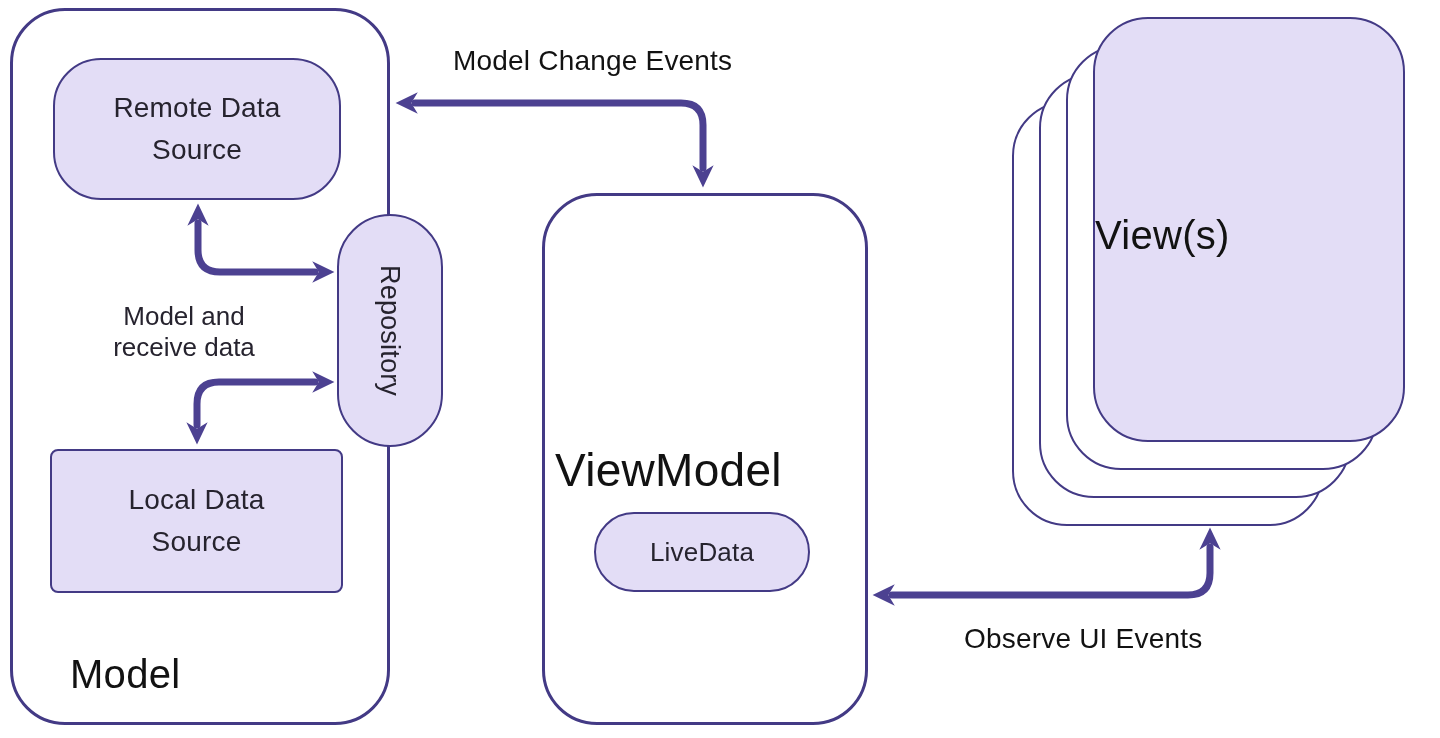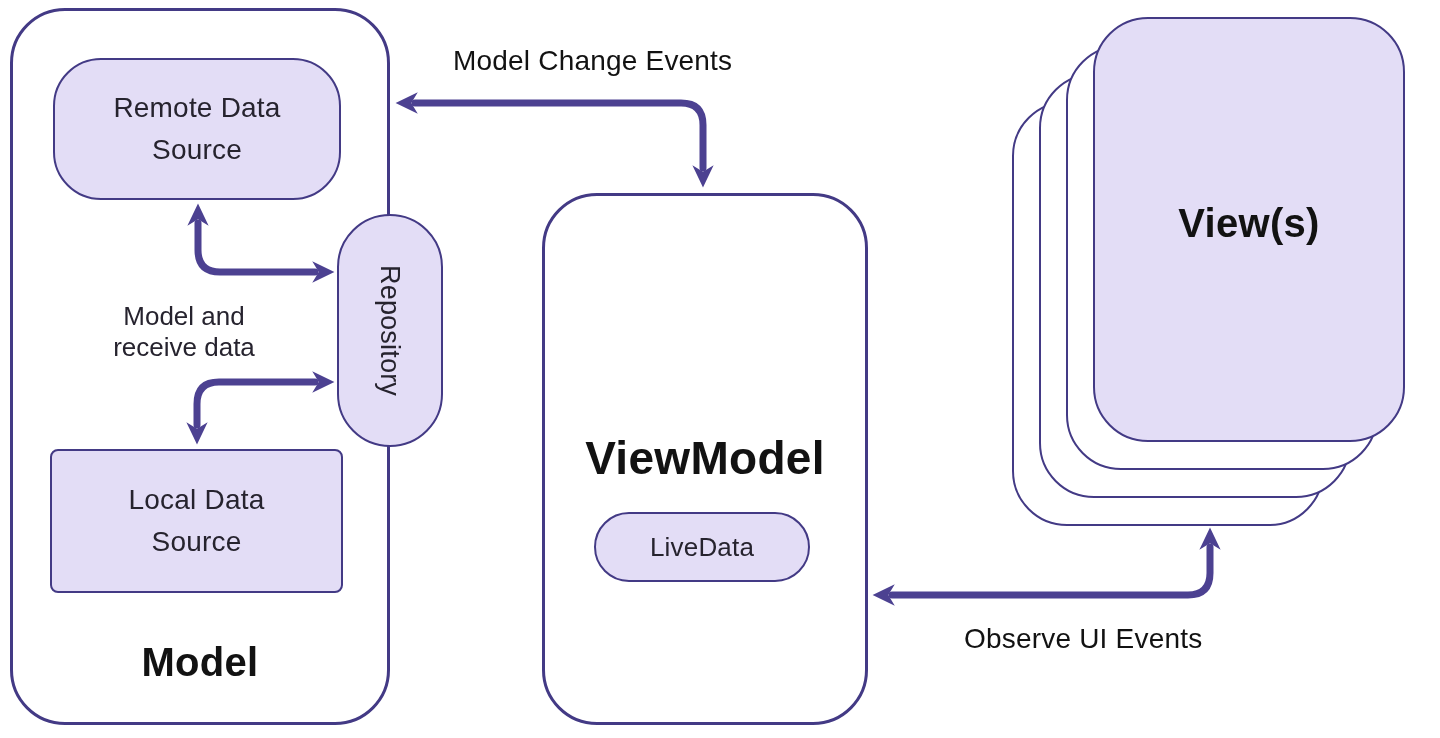--- a/index.html
+++ b/index.html
@@ -52,45 +52,45 @@
   .repository-node {
     left: 337px; top: 214px; width: 106px; height: 233px;
     border-radius: 53px; z-index: 5;
   }
   .repository-node .vertical-text {
     transform: rotate(90deg);
     white-space: nowrap;
     font-size: 27px;
     line-height: 27px;
   }
-  .livedata-node { left: 594px; top: 512px; width: 216px; height: 70px; border-radius: 41px; font-size: 26px; text-align: right; }
+  .livedata-node { left: 594px; top: 512px; width: 216px; height: 80px; border-radius: 41px; font-size: 26px; text-align: right; }
 
   .model-box     { left: 10px;  top: 8px;   width: 380px; height: 717px; }
   .viewmodel-box { left: 542px; top: 193px; width: 326px; height: 532px; }
 
   
   .view-card {
     position: absolute;
     width: 312px; height: 425px;
     border: 2.5px solid var(--node-border, #433a85);
     border-radius: 55px;
     background: var(--background, #fff);
   }
   .view-card.front { background: var(--node-fill, #e3ddf6); }
   .view-card-4 { left: 1012px; top: 101px; }
   .view-card-3 { left: 1039px; top: 73px; }
   .view-card-2 { left: 1066px; top: 45px; }
   .view-card-1 { left: 1093px; top: 17px; }
 
   .heading {
     position: absolute;
-    font-weight: 700;
+    font-weight: 400;
     color: var(--heading, #121212);
-    text-align: center;
     letter-spacing: 0.3px;
+    margin-top: 12px;
   }
   .model-heading     { left: 70px;  top: 638px; width: 260px; font-size: 40px; line-height: 48px; }
   .viewmodel-heading { left: 555px; top: 435px; width: 300px; font-size: 46px; line-height: 46px; }
   .views-heading     { left: 0;     top: 180px; width: 100%;  font-size: 40px; line-height: 48px; }
 
   .note {
     position: absolute;
     color: var(--text, #26232e);
     text-align: center;
     font-size: 26px;

